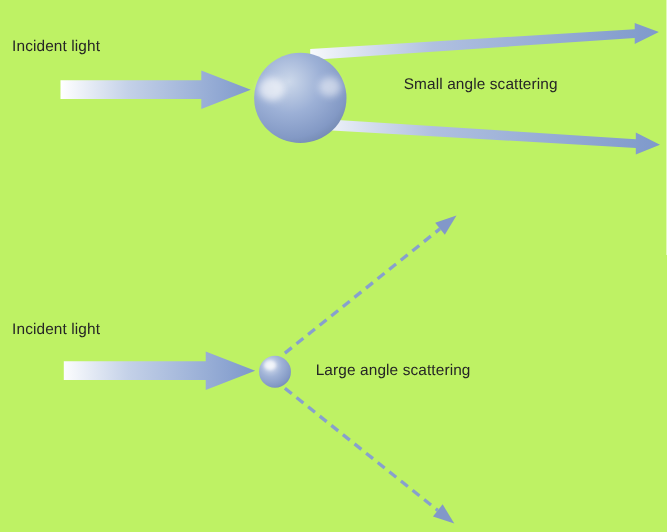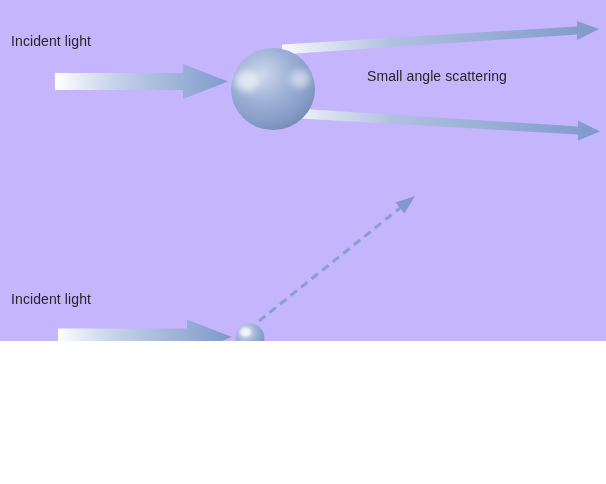--- a/index.html
+++ b/index.html
@@ -4,22 +4,22 @@
 <style>
   html, body {
     margin: 0;
     padding: 0;
     background: #ffffff;
     font-family: "Liberation Sans", "DejaVu Sans", sans-serif;
   }
   .canvas {
     position: relative;
     width: 606px;
-    height: 341px;
-    background: #c4b5fd;
+    height: 484px;
+    background: #bef264;
     overflow: hidden;
   }
   .diagram-svg {
     position: absolute;
     left: 0;
     top: 0;
   }
   .label {
     position: absolute;
     color: #262626;
@@ -101,13 +101,14 @@
       </g>
     </g>
   </svg>
 
   <div class="label label-incident-top">Incident light</div>
 
   <div class="label label-small-angle">Small angle scattering</div>
 
   <div class="label label-incident-bottom">Incident light</div>
 
+  <div class="label label-large-angle">Large angle scattering</div>
 </div>
 
 </body></html>

